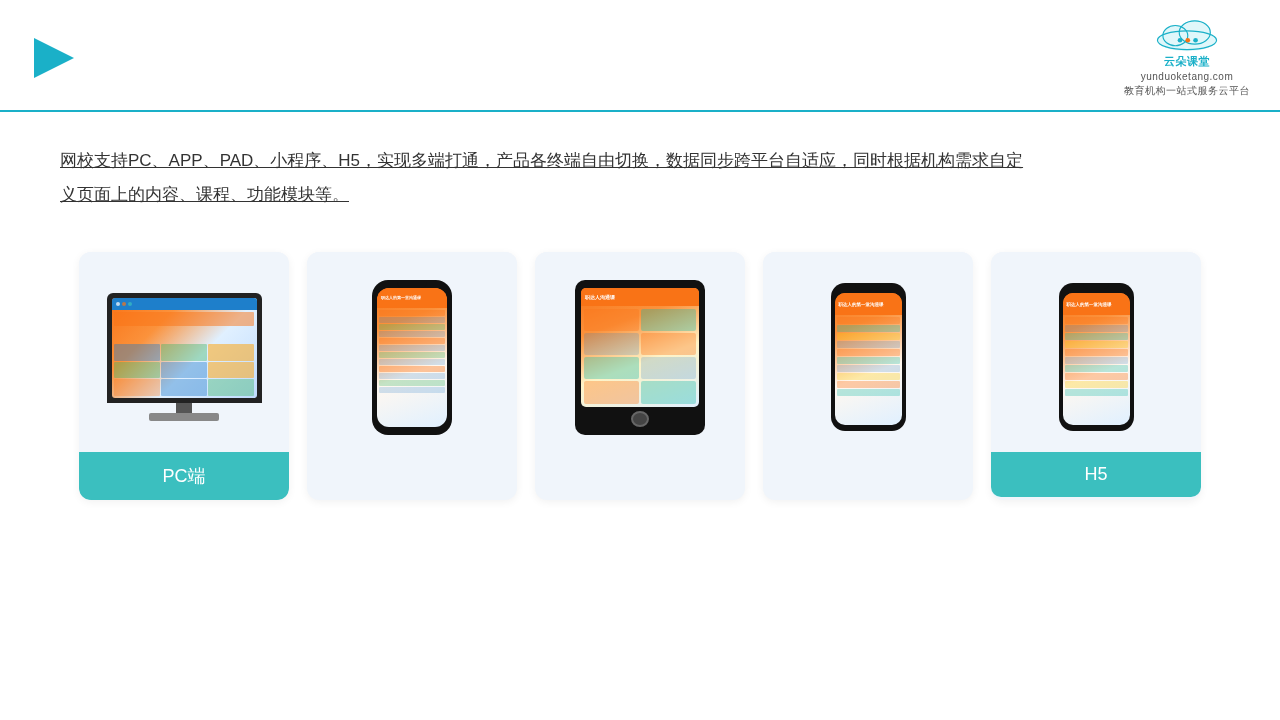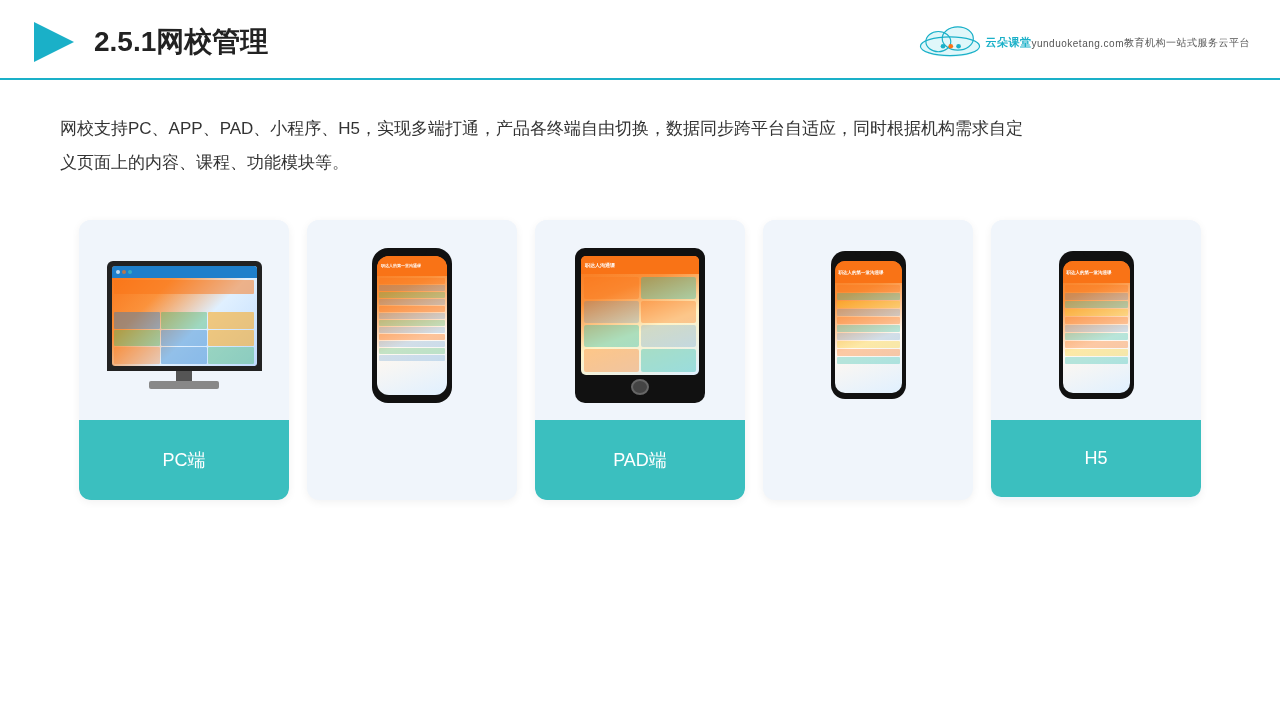--- a/index.html
+++ b/index.html
@@ -30,41 +30,42 @@
       height: 48px;
       flex-shrink: 0;
     }
     .page-title {
       font-size: 28px;
       font-weight: 600;
       color: #222;
     }
     .logo-area {
       display: flex;
-      flex-direction: row;
+      flex-direction: column;
       align-items: center;
     }
     .logo-cloud {
       width: 70px;
       height: 36px;
     }
     .logo-text {
       font-size: 10px;
       color: #555;
       margin-top: 2px;
       letter-spacing: 0.5px;
     }
 
     
     .description {
       padding: 32px 60px 10px 60px;
       font-size: 17px;
       color: #333;
       line-height: 2;
       max-width: 1100px;
+      text-decoration: underline;
     }
 
     
     .cards-container {
       display: flex;
       gap: 18px;
       padding: 20px 50px 20px 50px;
       justify-content: center;
       margin-top: 10px;
     }
@@ -88,21 +89,21 @@
       padding: 20px 10px 10px 10px;
       background: #f0f5fb;
     }
     .card-label {
       width: 100%;
       background: #3bbfbf;
       color: #fff;
       text-align: center;
       font-size: 18px;
       font-weight: 500;
-      padding: 28px 0;
+      padding: 12px 0;
       border-radius: 0 0 10px 10px;
     }
 
     
     .pc-mockup {
       display: flex;
       flex-direction: column;
       align-items: center;
     }
     .pc-screen-outer {
@@ -320,21 +321,20 @@
   </style>
 </head>
 <body>
 
 <div class="header">
   <div class="header-left">
 
     <svg class="play-icon" viewBox="0 0 48 48" fill="none">
       <polygon points="4,4 44,24 4,44" fill="#1ab0c8"></polygon>
     </svg>
-    <span class="page-title">2.5.1网校管理</span>
   </div>
 
   <div class="logo-area">
     <svg class="logo-cloud" viewBox="0 0 90 45" fill="none">
 
       <ellipse cx="45" cy="28" rx="38" ry="14" fill="#e0f7fa"></ellipse>
       <ellipse cx="30" cy="22" rx="16" ry="14" fill="#e0f7fa"></ellipse>
       <ellipse cx="55" cy="18" rx="20" ry="16" fill="#e0f7fa"></ellipse>
       <ellipse cx="45" cy="28" rx="38" ry="12" fill="none" stroke="#1ab0c8" stroke-width="1.5"></ellipse>
       <ellipse cx="30" cy="22" rx="16" ry="13" fill="none" stroke="#1ab0c8" stroke-width="1.5"></ellipse>
@@ -430,21 +430,20 @@
               <div class="tablet-cell teal"></div>
               <div class="tablet-cell"></div>
               <div class="tablet-cell orange"></div>
               <div class="tablet-cell teal"></div>
             </div>
           </div>
           <div class="tablet-home"></div>
         </div>
       </div>
     </div>
-    <div class="card-label">PAD端</div>
   </div>
 
   <div class="card">
     <div class="card-image-area">
       <div class="phone-mockup">
         <div class="miniphone-outer">
           <div class="miniphone-notch"></div>
           <div class="miniphone-screen">
             <div class="miniphone-header">
               <span class="miniphone-header-text">职达人的第一堂沟通课</span>

